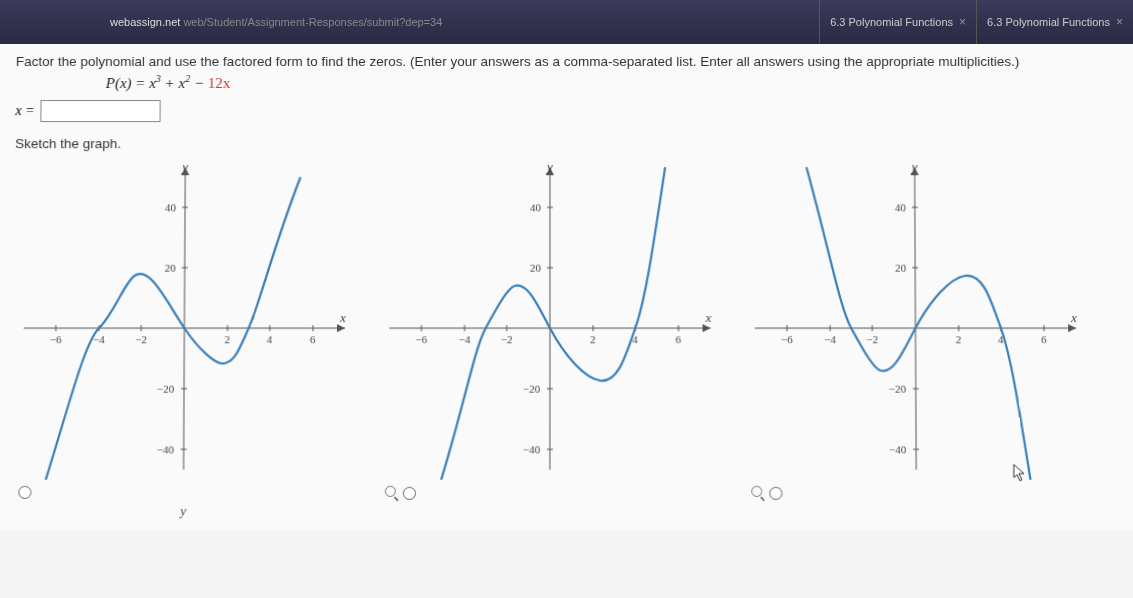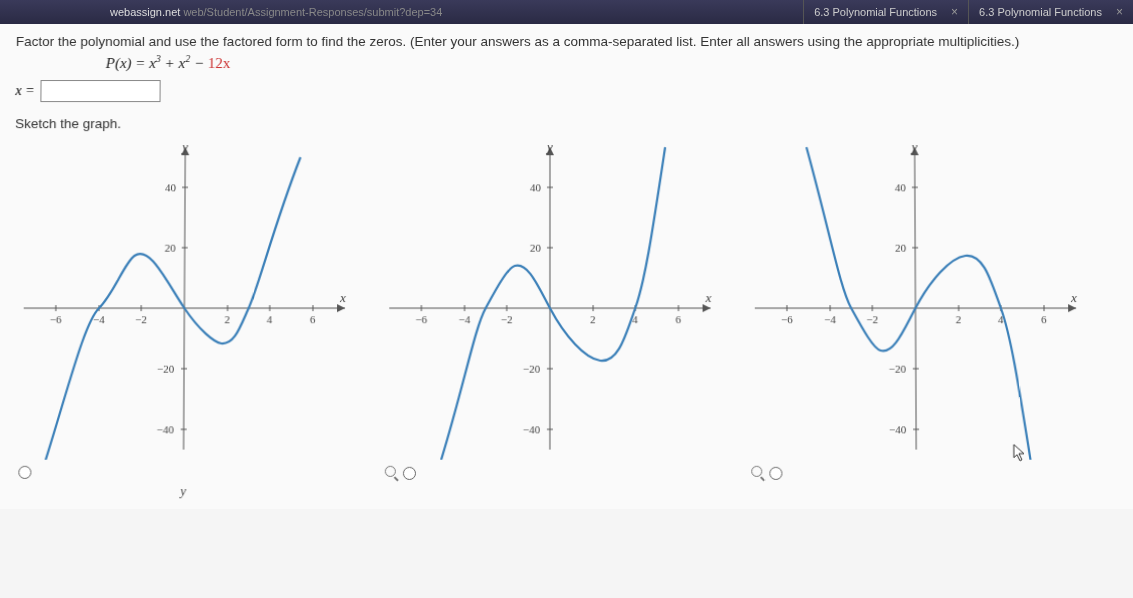--- a/index.html
+++ b/index.html
@@ -4,21 +4,21 @@
 <style>
   * { box-sizing: border-box; margin: 0; padding: 0; }
   body {
     font-family: Arial, Helvetica, sans-serif;
     background: #f5f5f5;
     width: 1133px;
     height: 598px;
     overflow: hidden;
   }
   .browser-bar {
-    height: 24px;
+    height: 44px;
     background: linear-gradient(#3a3a5a, #2a2a44);
     display: flex;
     align-items: center;
     color: #bbb;
     font-size: 11px;
   }
   .url-area {
     flex: 1;
     padding-left: 110px;
     color: #888;
@@ -30,21 +30,21 @@
     display: flex;
     height: 100%;
   }
   .tab {
     display: flex;
     align-items: center;
     padding: 0 10px;
     border-left: 1px solid #555;
     color: #ccc;
     font-size: 11px;
-    gap: 14px;
+    gap: 6px;
     white-space: nowrap;
   }
   .tab .close { color: #999; font-size: 12px; cursor: pointer; }
   .content {
     background: #fafafa;
     padding: 10px 16px 10px 16px;
     transform: perspective(1400px) rotateX(1.2deg);
     transform-origin: top center;
   }
   .question {

